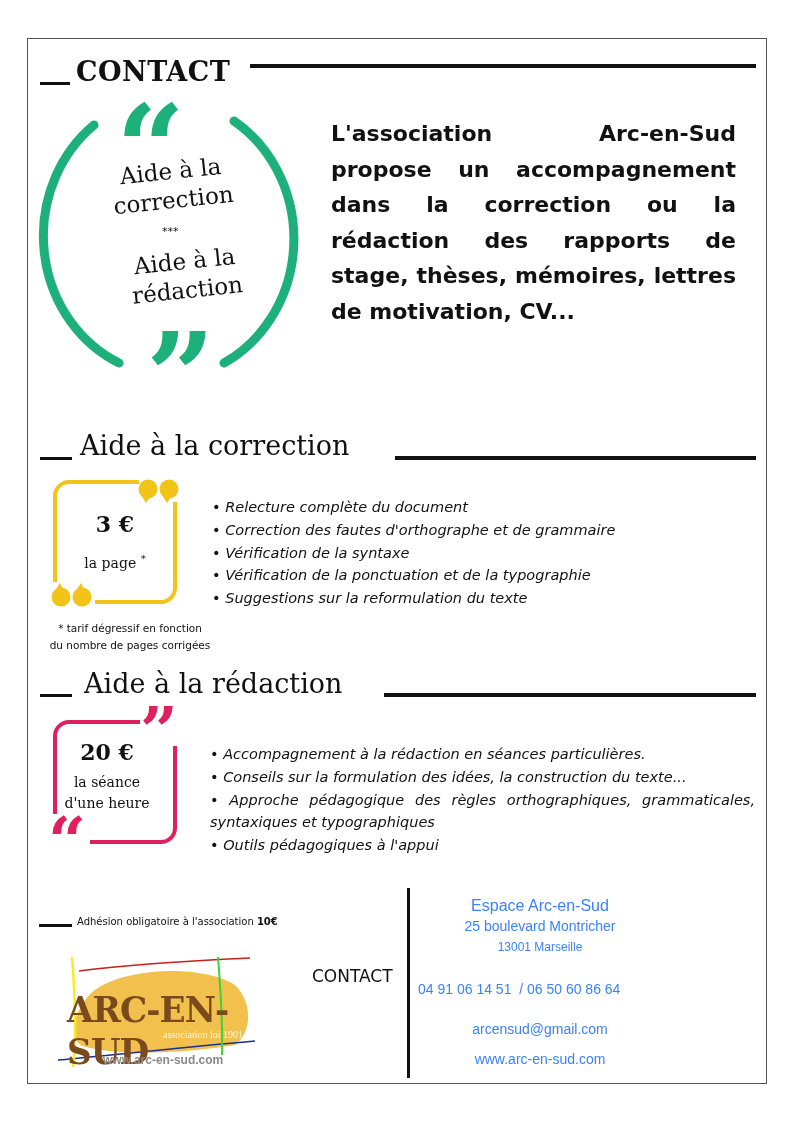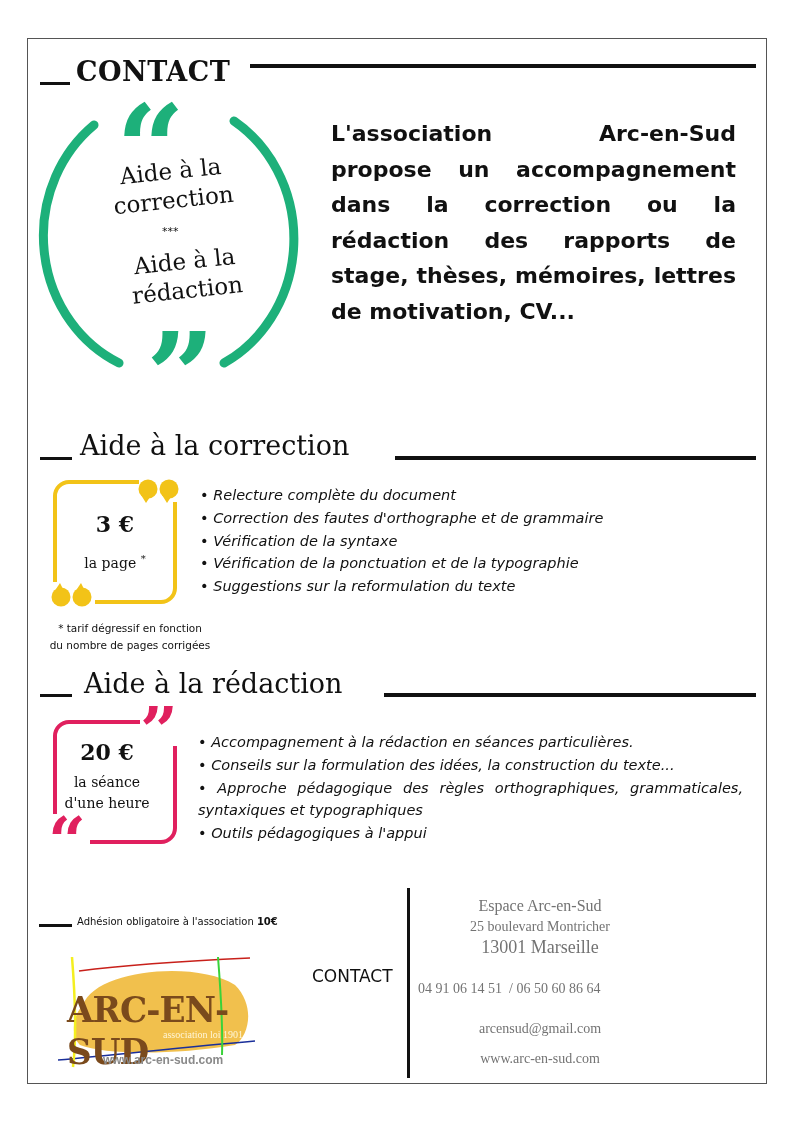--- a/index.html
+++ b/index.html
@@ -18,28 +18,28 @@
 
   
   .intro { left: 331px; top: 116px; width: 405px; font-family: "DejaVu Sans", sans-serif; font-weight: bold; font-size: 22px; line-height: 35.5px; text-align: justify; text-align-last: left; }
 
   .section-title { font-family: "DejaVu Serif", serif; font-size: 27px; }
 
   .badge { box-sizing: border-box; border-radius: 16px; }
   .badge-price { font-family: "DejaVu Serif", serif; font-weight: bold; font-size: 22px; text-align: center; }
   .badge-sub { font-family: "DejaVu Serif", serif; font-size: 14px; text-align: center; line-height: 21px; }
 
-  .bullets { font-family: "DejaVu Sans", sans-serif; font-style: italic; font-size: 14.5px; line-height: 22.8px; margin: 0; padding: 0; list-style: none; }
+  .bullets { font-family: "DejaVu Sans", sans-serif; font-style: italic; font-size: 14.5px; line-height: 22.8px; margin: 12px; padding: 0; list-style: none; }
   .bullets li { white-space: nowrap; }
   .bullets li.wrap { white-space: normal; }
 
   .footnote { font-family: "DejaVu Sans", sans-serif; font-size: 10.5px; line-height: 17px; text-align: center; }
 
   .contact-label { font-family: "DejaVu Sans", sans-serif; font-size: 17px; }
-  .contact-block { font-family: Liberation Serif, serif; text-align: center; color: #737373; }
+  .contact-block { font-family: Liberation Sans, sans-serif; text-align: center; color: #3b82f6; }
 </style>
 </head>
 <body>
 
 <div class="frame"></div>
 
 <div class="rule" style="left:40px;top:82px;width:30px;height:3px;"></div>
 <div class="abs nouveau">CONTACT</div>
 <div class="rule" style="left:250px;top:64px;width:506px;height:4px;"></div>
 
@@ -140,17 +140,17 @@
   <div class="abs" style="left:108px;top:74px;font-size:10px;color:#fff6d8;font-family:Liberation Serif, serif;">association loi 1901</div>
   <div class="abs" style="left:48px;top:98px;font-size:12px;font-weight:bold;color:#8a8a8a;font-family:'Liberation Sans',sans-serif;">www.arc-en-sud.com</div>
 </div>
 
 <div class="abs contact-label" style="left:300px;top:966px;margin-left:12px;">CONTACT</div>
 <div class="rule" style="left:407px;top:888px;width:3px;height:190px;"></div>
 
 <div class="abs contact-block" style="left:420px;top:895px;width:240px;">
   <div style="font-size:16px;line-height:21px;">Espace Arc-en-Sud</div>
   <div style="font-size:14px;line-height:21px;">25 boulevard Montricher</div>
-  <div style="font-size:18px;line-height:21px;">13001 Marseille</div>
+  <div style="font-size:12px;line-height:21px;">13001 Marseille</div>
 </div>
 <div class="abs contact-block" style="left:418px;top:981px;width:250px;text-align:left;font-size:14px;white-space:pre;">04 91 06 14 51  / 06 50 60 86 64</div>
 <div class="abs contact-block" style="left:420px;top:1021px;width:240px;font-size:14px;">arcensud@gmail.com</div>
 <div class="abs contact-block" style="left:420px;top:1051px;width:240px;font-size:14px;">www.arc-en-sud.com</div>
 
 </body></html>

